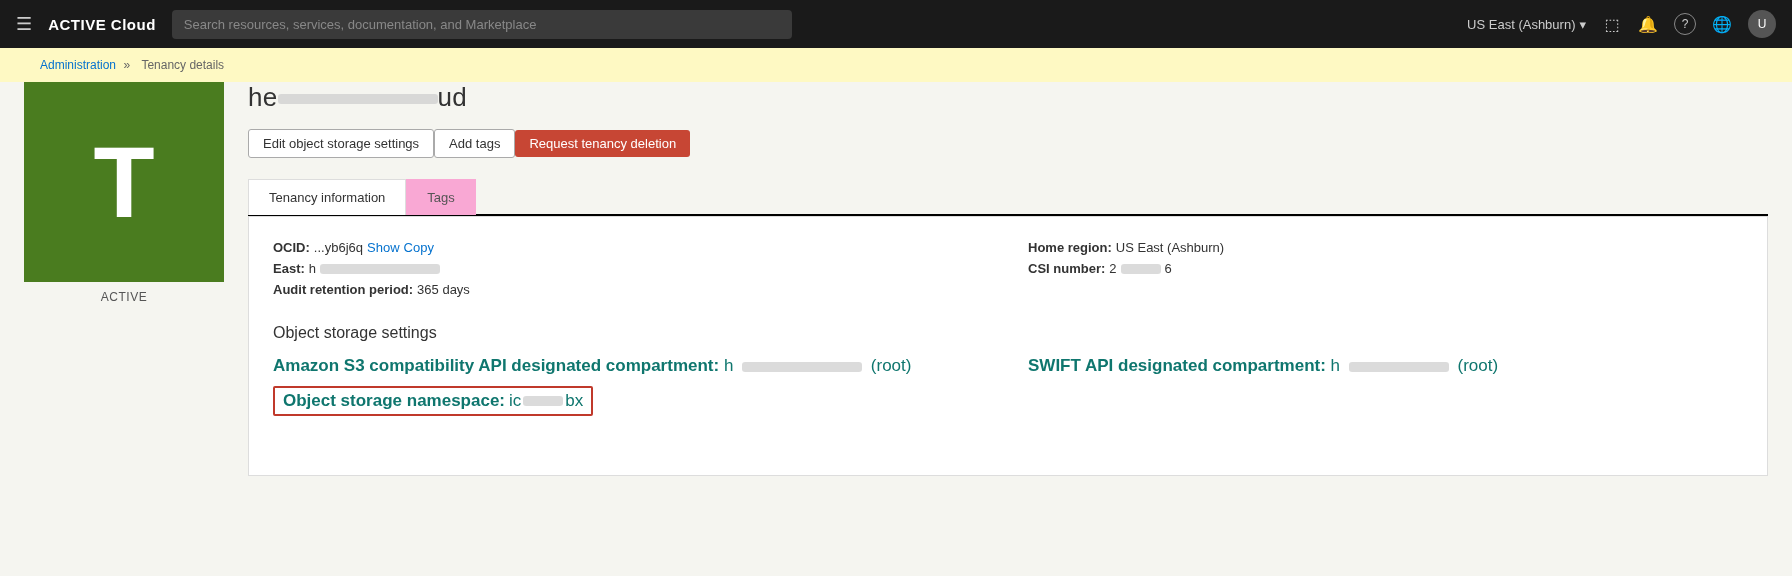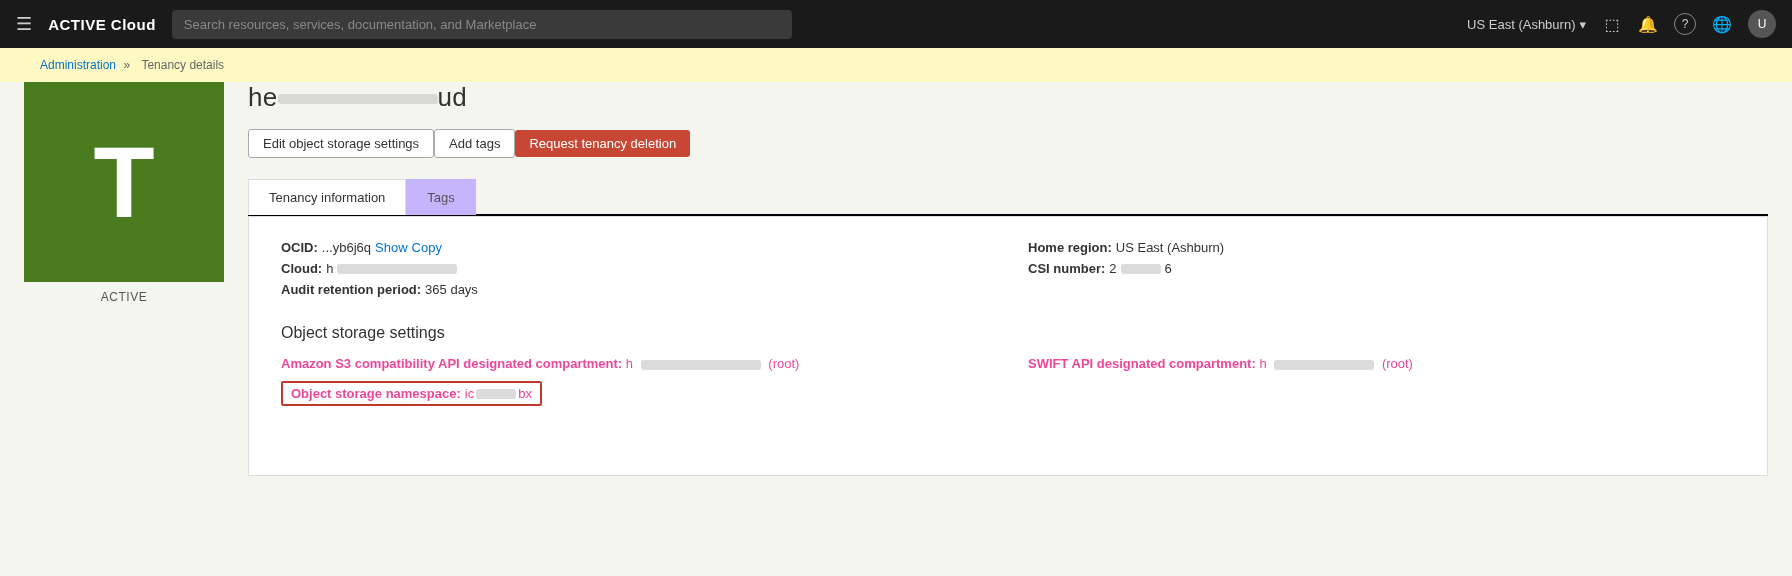--- a/index.html
+++ b/index.html
@@ -166,27 +166,27 @@
       top: 1px;
       background: white;
     }
     .tab.active {
       border-color: #ddd;
       border-bottom-color: white;
       color: #333;
       font-weight: 500;
       background: white;
     }
-    .tab:not(.active) { background: #c4b5fd; border-color: transparent; }
+    .tab:not(.active) { background: #f9a8d4; border-color: transparent; }
 
     
     .info-panel {
       background: white;
       border: 1px solid #ddd;
-      padding: 20px 32px;
+      padding: 20px 24px;
       min-height: 260px;
     }
 
     
     .info-grid {
       display: grid;
       grid-template-columns: 1fr 1fr;
       gap: 6px 40px;
       margin-bottom: 24px;
     }
@@ -216,22 +216,22 @@
       font-weight: 400;
       color: #333;
       margin-bottom: 14px;
     }
     .storage-grid {
       display: grid;
       grid-template-columns: 1fr 1fr;
       gap: 8px 40px;
     }
     .storage-row {
-      font-size: 13px;
-      color: #ec4899;
+      font-size: 17px;
+      color: #0f766e;
     }
     .storage-label { font-weight: 700; }
 
     
     .namespace-box {
       display: inline-flex;
       align-items: center;
       border: 2px solid #c0392b;
       padding: 3px 8px;
       border-radius: 2px;
@@ -308,21 +308,21 @@
       <div class="info-grid">
 
         <div>
           <div class="info-row">
             <span class="info-label">OCID:</span>
             <span class="info-value">...yb6j6q</span>
             <a class="info-link">Show</a>
             <a class="info-link">Copy</a>
           </div>
           <div class="info-row">
-            <span class="info-label">Cloud:</span>
+            <span class="info-label">East:</span>
             <span class="info-value">h</span>
             <span class="blurred" style="width:120px;"></span>
           </div>
           <div class="info-row">
             <span class="info-label">Audit retention period:</span>
             <span class="info-value">365 days</span>
           </div>
         </div>
 
         <div>

